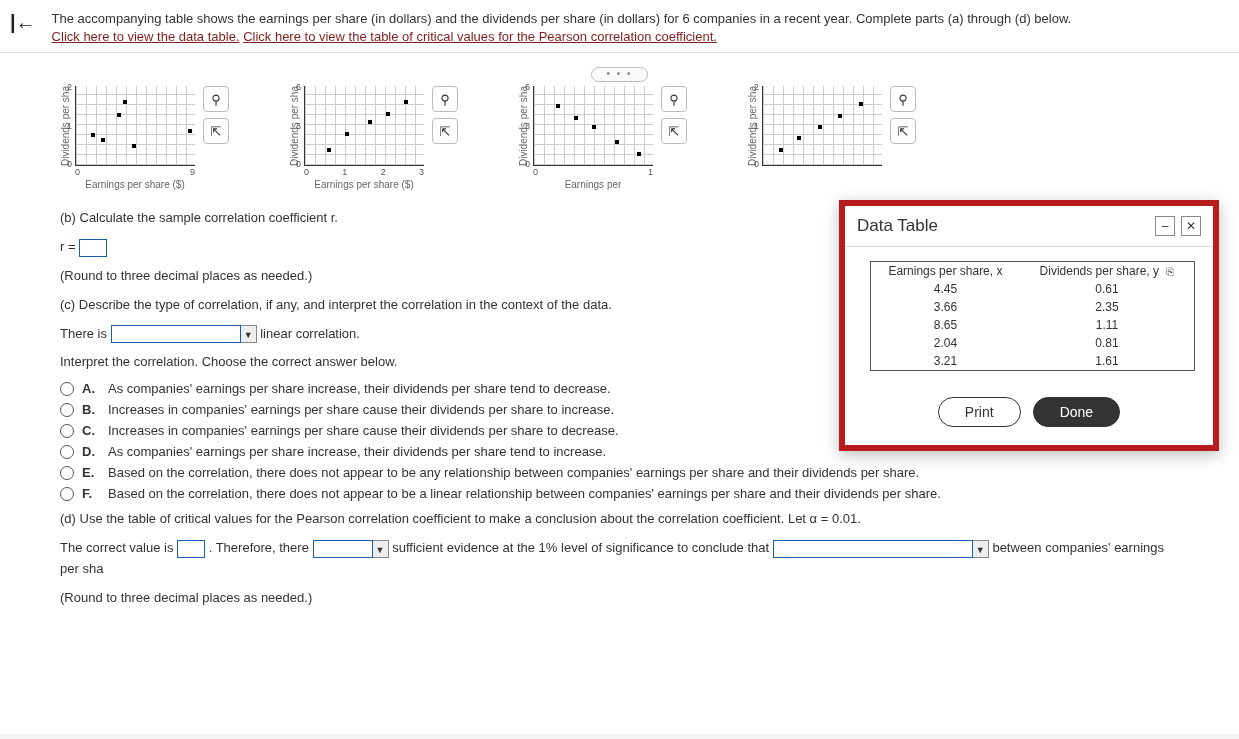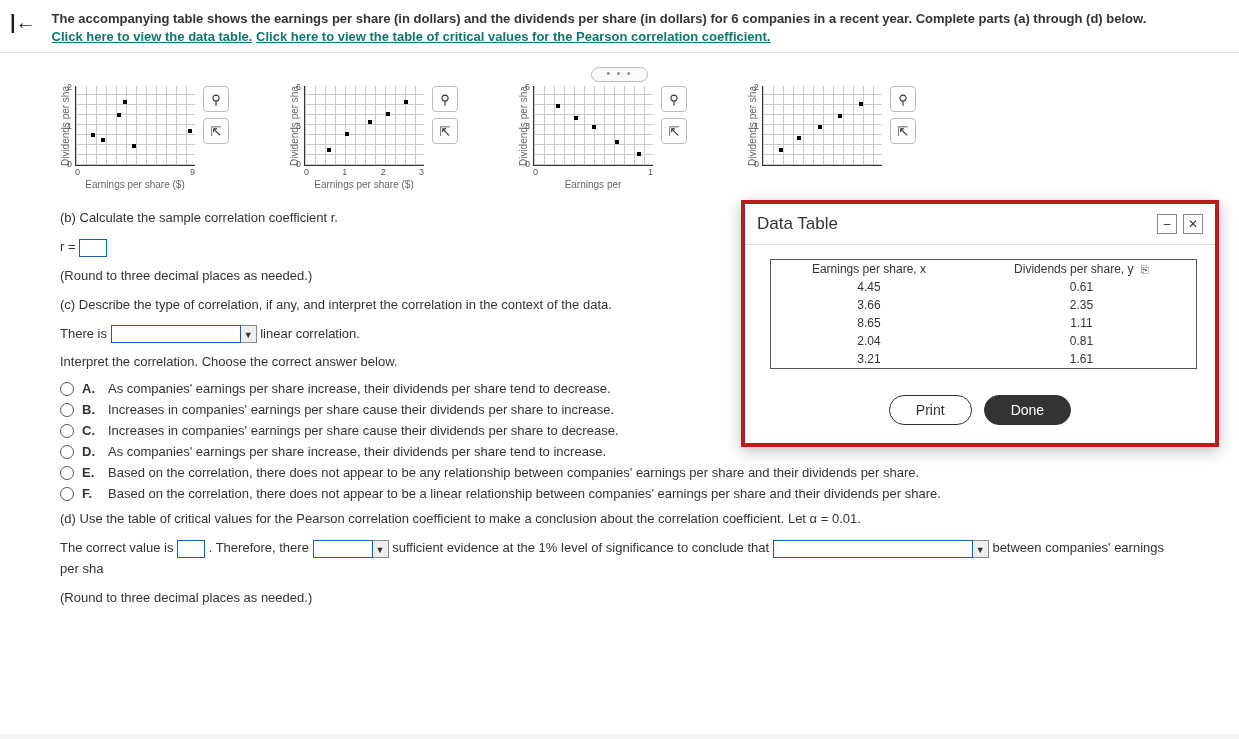--- a/index.html
+++ b/index.html
@@ -21,22 +21,22 @@
       border-bottom: 1px solid #ddd;
     }
     .back-btn {
       font-size: 20px;
       font-weight: bold;
       margin-right: 16px;
       cursor: pointer;
       line-height: 1.2;
       color: #222;
     }
-    .intro-text { flex: 1; line-height: 1.4; font-weight: bold; }
-    .link { color: #0f766e; text-decoration: underline; cursor: pointer; }
+    .intro-text { flex: 1; line-height: 1.4; }
+    .link { color: #7f1d1d; text-decoration: underline; cursor: pointer; }
     .content {
       background: #fff;
       padding: 12px 60px 20px 60px;
       height: calc(100% - 58px);
       position: relative;
     }
     .dots-divider {
       text-align: center;
       margin-bottom: 4px;
     }
@@ -125,23 +125,23 @@
       border-radius: 50%;
       flex-shrink: 0;
       cursor: pointer;
     }
     .choice-letter { font-weight: bold; width: 18px; }
     
     .popup {
       position: absolute;
       right: 20px;
       top: 200px;
-      width: 478px;
+      width: 380px;
       background: #fff;
-      border: 4px solid #b91c1c;
+      border: 6px solid #b91c1c;
       box-shadow: 0 4px 14px rgba(0,0,0,0.25);
       z-index: 10;
     }
     .popup-header {
       display: flex;
       justify-content: space-between;
       align-items: center;
       padding: 10px 12px;
       border-bottom: 1px solid #ddd;
       font-size: 17px;

